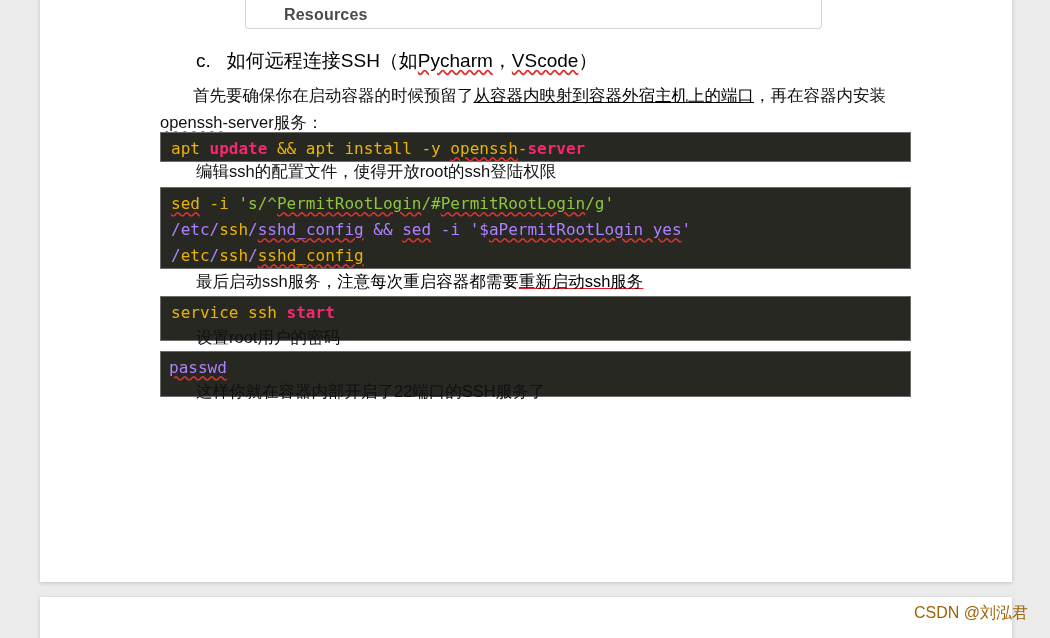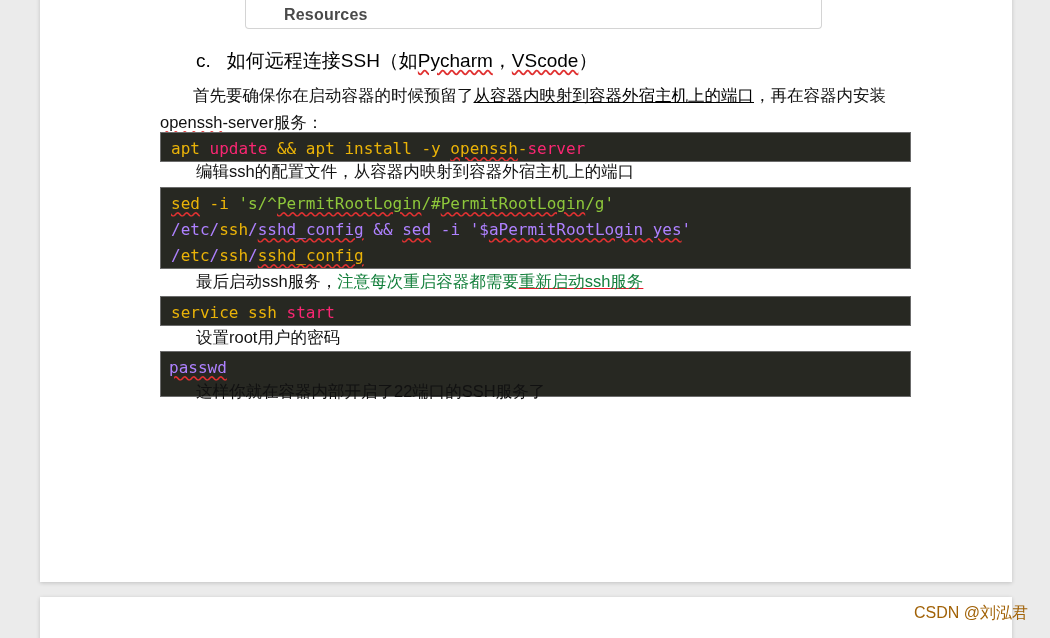--- a/index.html
+++ b/index.html
@@ -94,45 +94,45 @@
   .note {
     position: absolute;
     font-size: 16.5px;
     color: #111;
     white-space: nowrap;
   }
   #note-edit  { left: 196px; top: 161px; }
   #note-start { left: 196px; top: 271px; }
   #note-pass  { left: 196px; top: 327px; }
   #note-done  { left: 196px; top: 381px; }
-  .red-note { color: #15803d; }
+  .red-note { color: #000000; }
   .red-note .ul { text-decoration: underline; text-decoration-color: #e8192c; }
 
   
   .code-block {
     position: absolute;
     left: 160px;
     width: 751px;
     background: #272822;
     border: 1px solid #6b6b6b;
     box-sizing: border-box;
     font-family: "DejaVu Sans Mono", "Liberation Mono", monospace;
     font-size: 16px;
     line-height: 26px;
     color: #d6d6cd;
     padding: 3px 10px;
     white-space: pre;
     overflow: hidden;
   }
   #code-1 { top: 132px; height: 30px; }
   #code-2 { top: 187px; height: 82px; }
-  #code-3 { top: 296px; height: 30px; }
+  #code-3 { top: 296px; height: 45px; }
   #code-4 { top: 351px; height: 46px; padding-left: 8px; }
 
-  .tok-kw     { color: #f92672; font-weight: normal; }
+  .tok-kw     { color: #f92672; font-weight: bold; }
   .tok-plain  { color: #eab308; }
   .tok-green  { color: #8ec73b; }
   .tok-violet { color: #ae81ff; margin-top: 25px; }
   .wavy {
     text-decoration: underline;
     text-decoration-style: wavy;
     text-decoration-color: #e03131;
     text-underline-offset: 2px;
   }
 
@@ -160,21 +160,21 @@
 <div class="content">
 
   <div class="heading-line">
     <span class="marker">c.</span><span>如何远程连接SSH（如</span><span class="sq">Pycharm</span><span>，</span><span class="sq">VScode</span><span>）</span>
   </div>
 
   <div class="para" id="para-intro"><span>首先要确保你在启动容器的时候预留了</span><a class="inline-link" href="#">从容器内映射到容器外宿主机上的端口</a><span>，再在容器内安装</span><span class="sq">openssh</span><span>-server服务：</span></div>
 
   <div class="code-block" id="code-1"><span class="tok-plain">apt </span><span class="tok-kw">update</span><span class="tok-plain"> &amp;&amp; apt install -y </span><span class="tok-plain wavy">openssh</span><span class="tok-plain">-</span><span class="tok-kw">server</span></div>
 
-  <div class="note" id="note-edit">编辑ssh的配置文件，从容器内映射到容器外宿主机上的端口</div>
+  <div class="note" id="note-edit">编辑ssh的配置文件，使得开放root的ssh登陆权限</div>
 
   <div class="code-block" id="code-2"><span class="tok-plain wavy">sed</span><span class="tok-plain"> -i </span><span class="tok-green">'s/^</span><span class="tok-green wavy">PermitRootLogin</span><span class="tok-green">/#</span><span class="tok-green wavy">PermitRootLogin</span><span class="tok-green">/g'</span>
 <span class="tok-violet">/etc/</span><span class="tok-plain">ssh</span><span class="tok-violet">/</span><span class="tok-violet wavy">sshd_config</span><span class="tok-violet"> &amp;&amp; </span><span class="tok-violet wavy">sed</span><span class="tok-violet"> -i '$</span><span class="tok-violet wavy">aPermitRootLogin yes</span><span class="tok-violet">'</span>
 <span class="tok-violet">/</span><span class="tok-plain">etc</span><span class="tok-violet">/</span><span class="tok-plain">ssh</span><span class="tok-violet">/</span><span class="tok-plain wavy">sshd_config</span></div>
 
   <div class="note" id="note-start"><span>最后启动ssh服务，</span><span class="red-note"><span>注意每次重启容器都需要</span><span class="ul">重新启动ssh服务</span></span></div>
 
   <div class="code-block" id="code-3"><span class="tok-plain">service ssh </span><span class="tok-kw">start</span></div>
 
   <div class="note" id="note-pass">设置root用户的密码</div>

